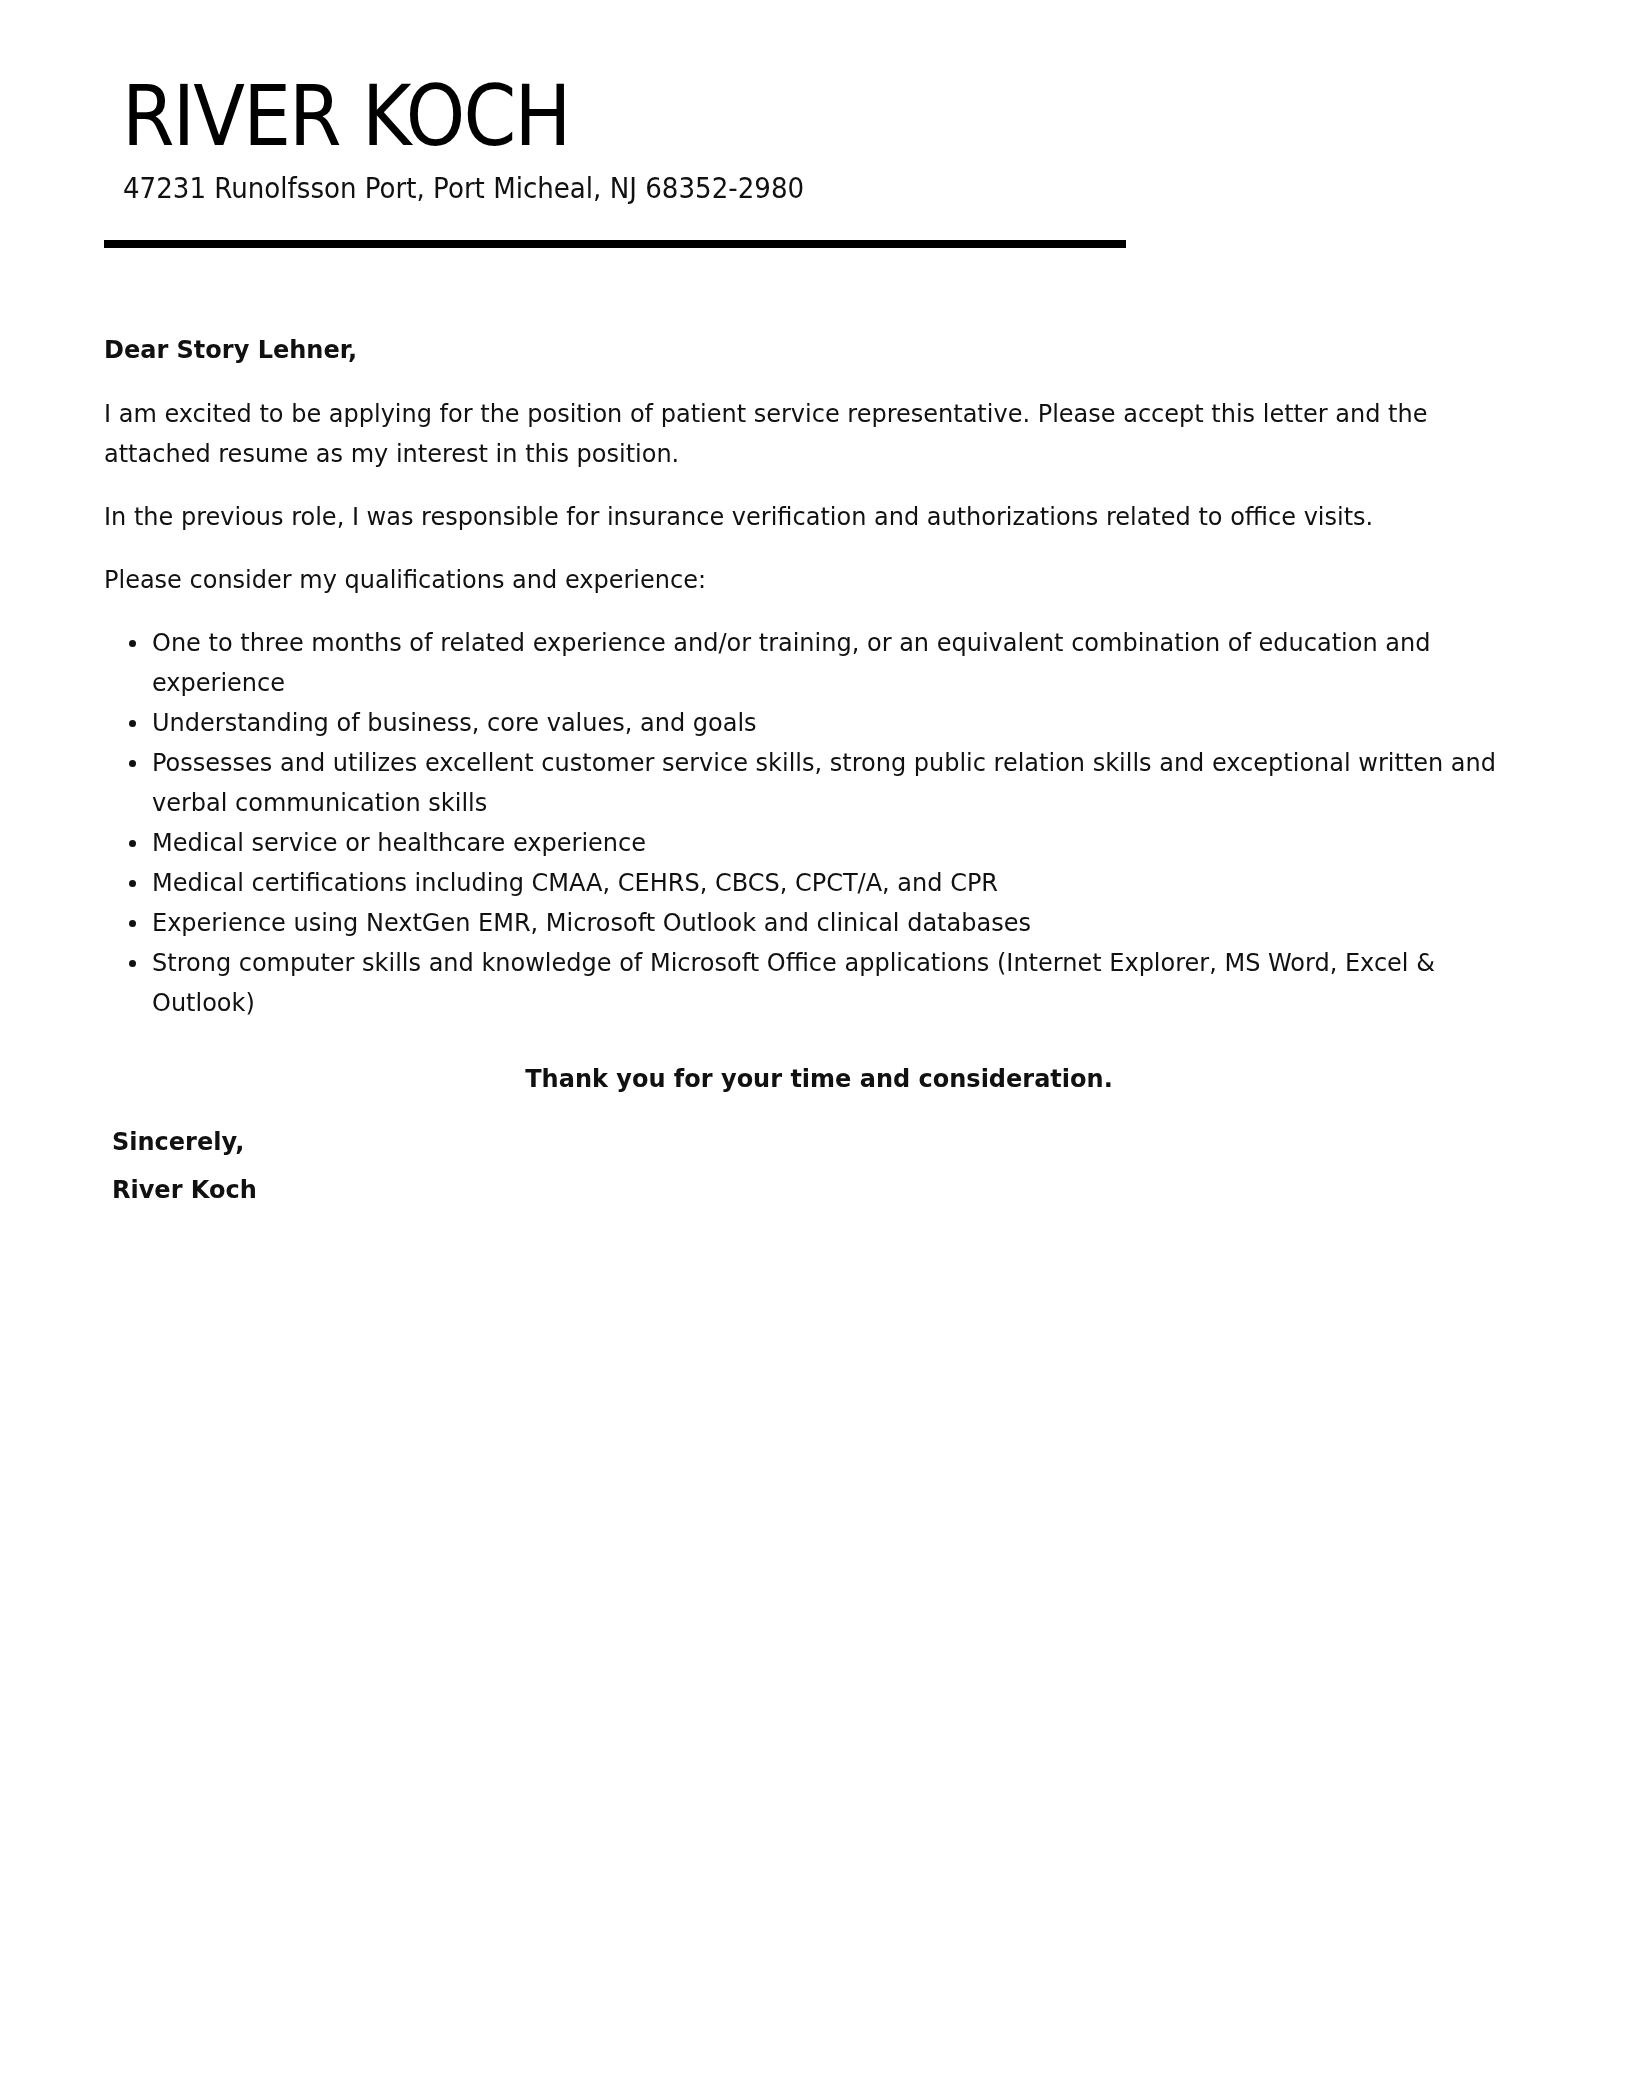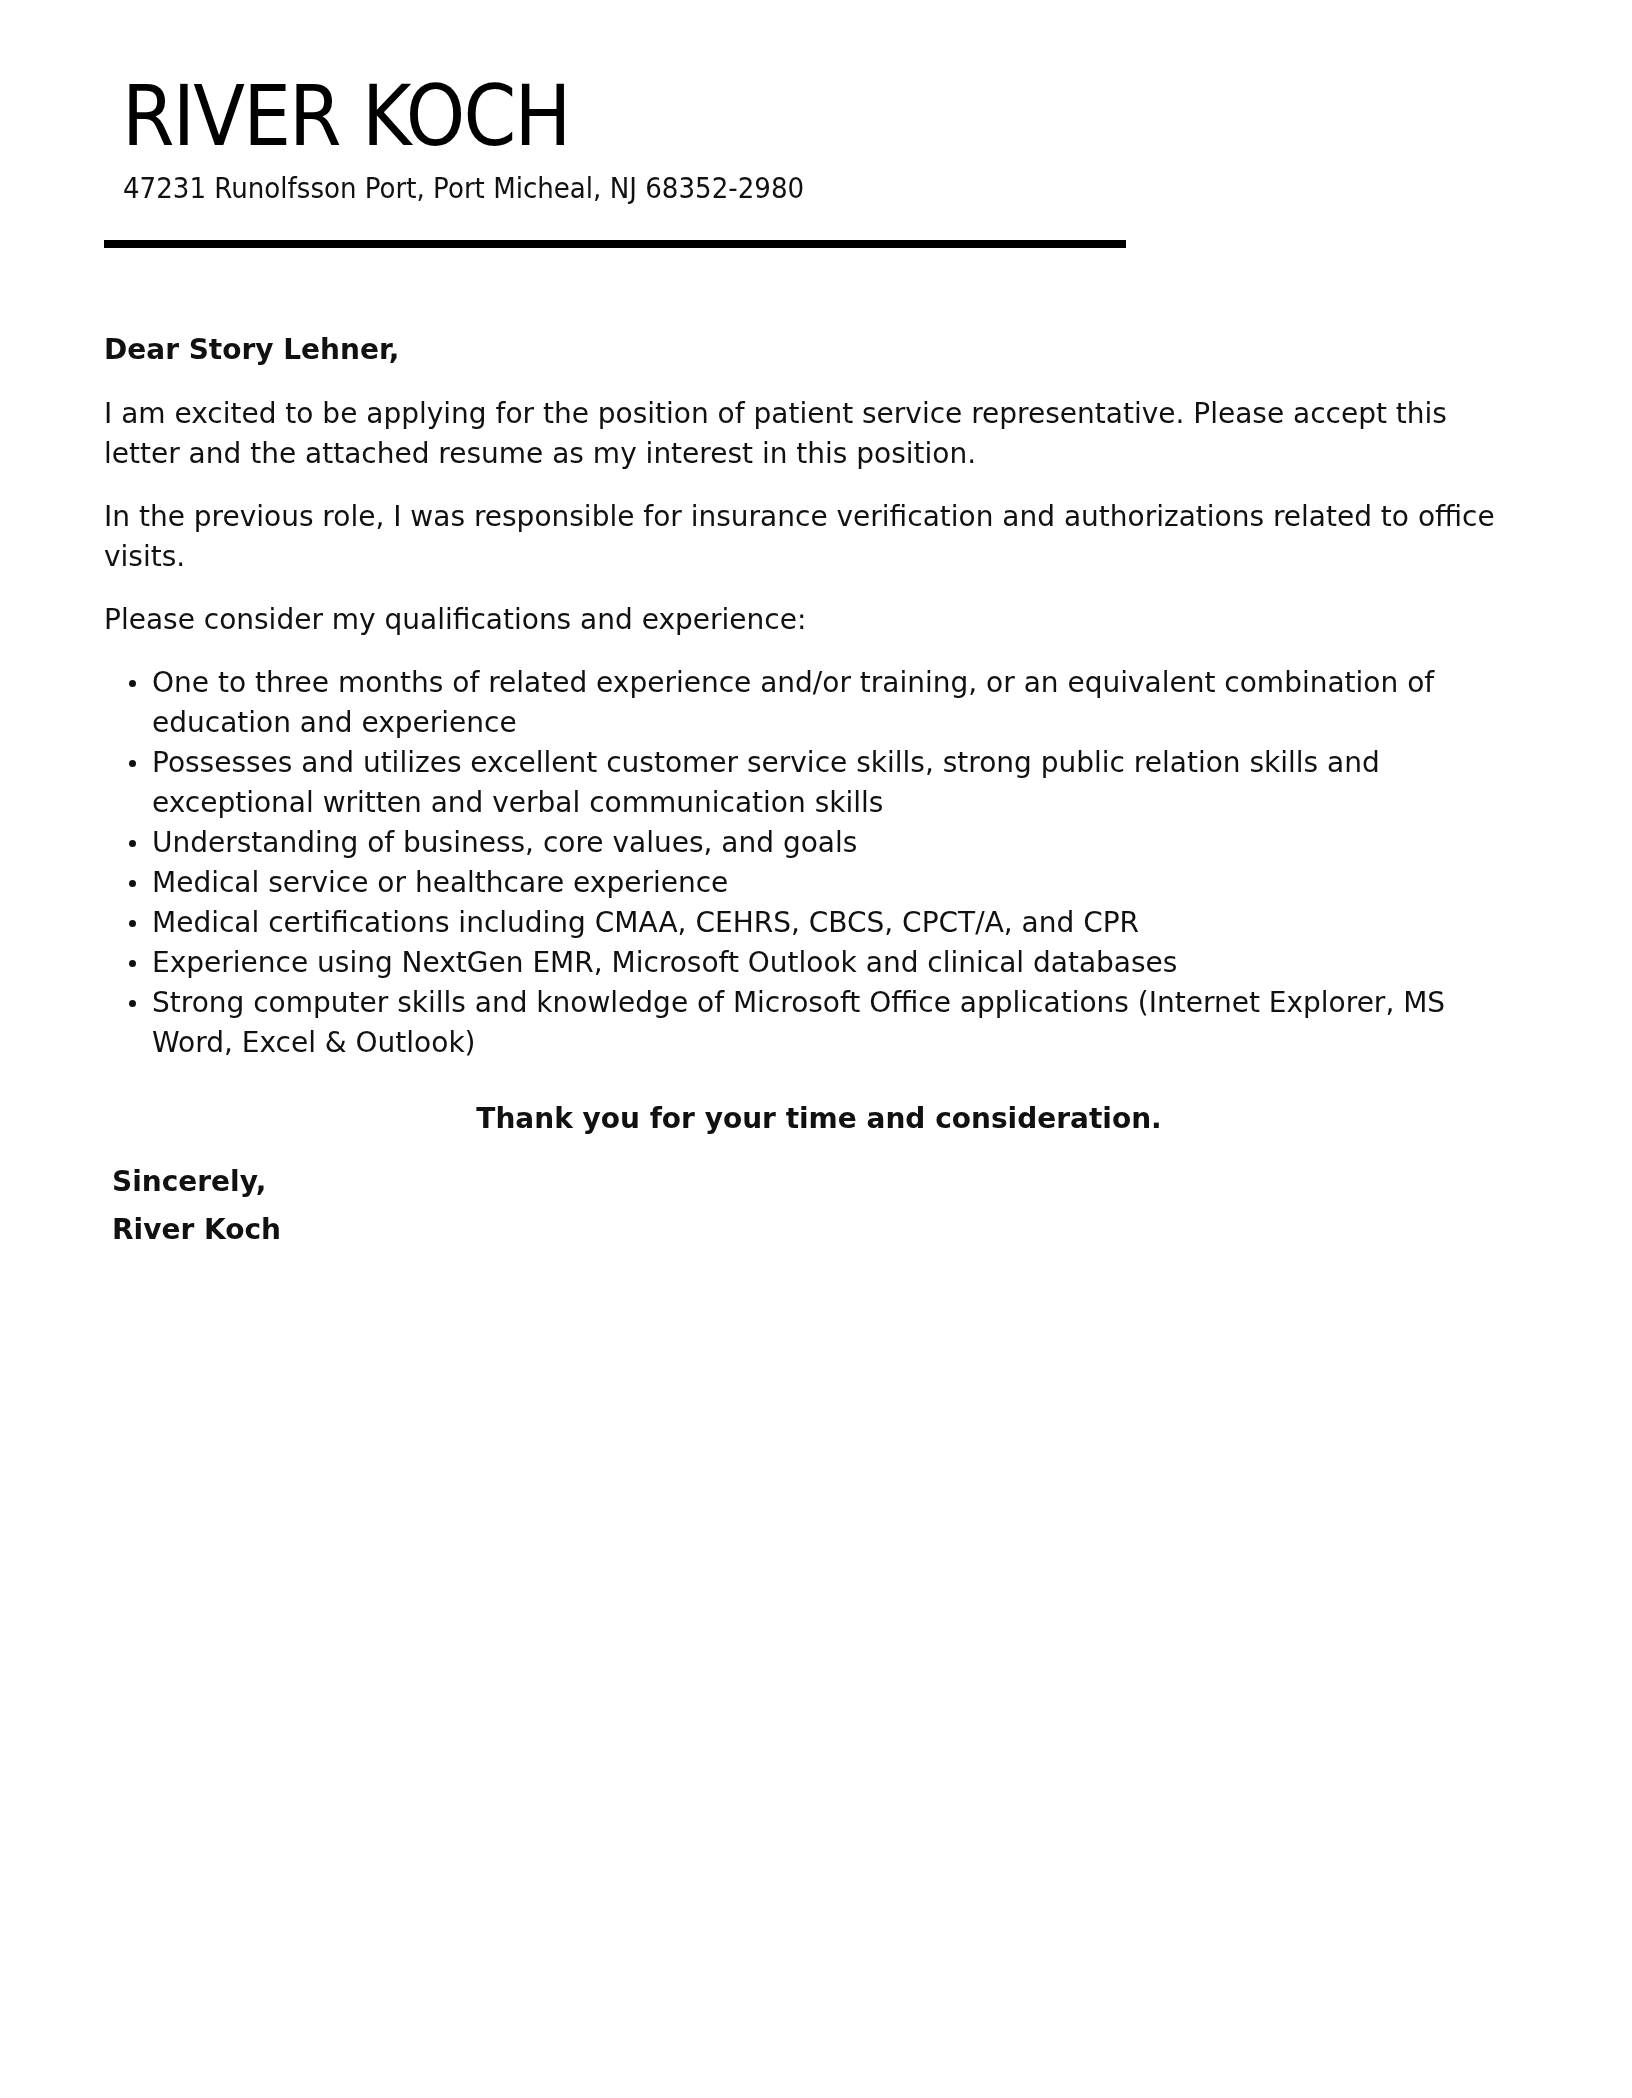--- a/index.html
+++ b/index.html
@@ -18,21 +18,21 @@
     position: absolute; left: 123px; top: 168px;
     font-size: 29px; line-height: 40px; color: #111;
     transform: scaleX(0.9); transform-origin: left center;
   }
   .rule {
     position: absolute; left: 104px; top: 240px;
     width: 1022px; height: 8px; background: #000;
   }
   .body {
     position: absolute; left: 104px; top: 330px; width: 1430px;
-    font-size: 28px; line-height: 40px; color: #111;
+    font-size: 24px; line-height: 40px; color: #111;
   }
   .body p { margin: 0 0 23px 0; }
   .salutation, .closing-thanks { font-weight: 600; }
   .salutation { margin-bottom: 24px !important; }
   ul.quals { margin: 0 0 23px 0; padding: 0 0 0 48px; list-style: none; }
   ul.quals li { position: relative; }
   ul.quals li::before {
     content: ""; position: absolute; left: -23px; top: 17px;
     width: 7px; height: 7px; border-radius: 50%; background: #111;
   }
@@ -46,22 +46,22 @@
 <div class="rule"></div>
 
 <div class="body">
   <p class="salutation">Dear Story Lehner,</p>
   <p style="width:1420px;">I am excited to be applying for the position of patient service representative. Please accept this letter and the attached resume as my interest in this position.</p>
   <p>In the previous role, I was responsible for insurance verification and authorizations related to office visits.</p>
   <p>Please consider my qualifications and experience:</p>
 
   <ul class="quals">
     <li>One to three months of related experience and/or training, or an equivalent combination of education and experience</li>
+    <li>Understanding of business, core values, and goals</li>
     <li>Possesses and utilizes excellent customer service skills, strong public relation skills and exceptional written and verbal communication skills</li>
-    <li>Understanding of business, core values, and goals</li>
     <li>Medical service or healthcare experience</li>
     <li>Medical certifications including CMAA, CEHRS, CBCS, CPCT/A, and CPR</li>
     <li>Experience using NextGen EMR, Microsoft Outlook and clinical databases</li>
     <li>Strong computer skills and knowledge of Microsoft Office applications (Internet Explorer, MS Word, Excel &amp; Outlook)</li>
   </ul>
 
   <p class="closing-thanks" style="margin-top:36px;text-align:center;">Thank you for your time and consideration.</p>
   <div class="sign">
     <p>Sincerely,</p>
     <p>River Koch</p>

